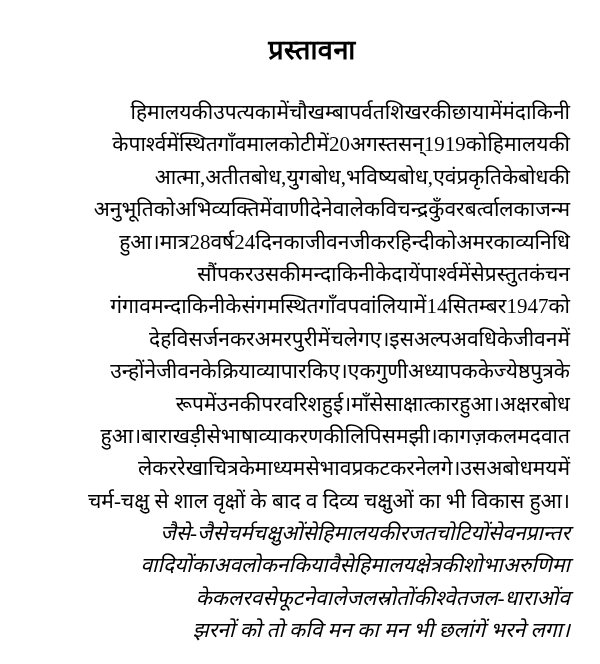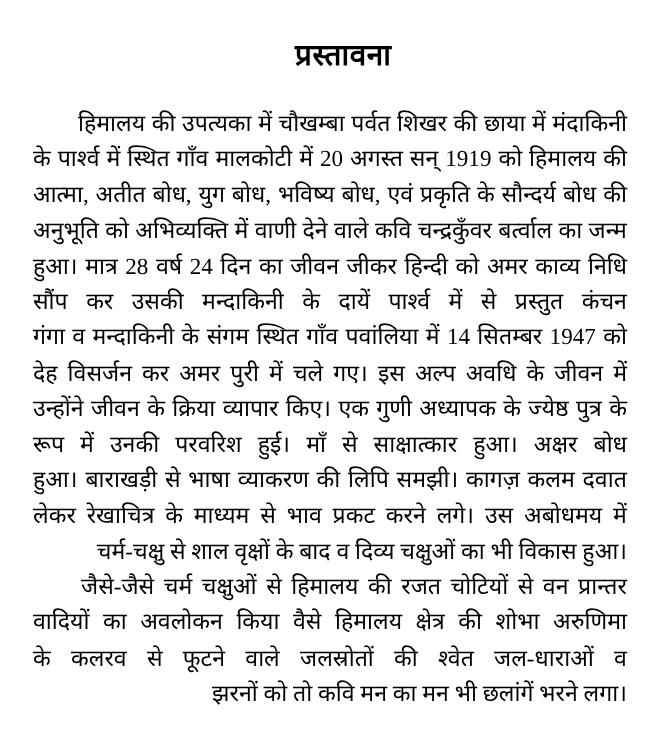--- a/index.html
+++ b/index.html
@@ -41,34 +41,36 @@
     top: 96px;
     left: 30px;
     width: 540px;
   }
   .para {
     margin: 0;
     padding: 0;
   }
   .para + .para {
     margin-top: 0;
+    font-style: italic;
   }
   .line {
     display: flex;
     justify-content: space-between;
     width: 540px;
     height: 32.4px;
     line-height: 32.4px;
     font-size: 21px;
     white-space: nowrap;
     color: #000;
   }
   
   .line.justify {
     text-align: justify;
+    justify-content: flex-end;
   }
   .line.justify > .w {
     flex: 0 0 auto;
   }
   
   .line.last {
     display: block;
     text-align: right;
   }
   
@@ -123,21 +125,20 @@
           <span class="w">आत्मा,</span>
           <span class="w">अतीत</span>
           <span class="w">बोध,</span>
           <span class="w">युग</span>
           <span class="w">बोध,</span>
           <span class="w">भविष्य</span>
           <span class="w">बोध,</span>
           <span class="w">एवं</span>
           <span class="w">प्रकृति</span>
           <span class="w">के</span>
-          <span class="w">सौन्दर्य</span>
           <span class="w">बोध</span>
           <span class="w">की</span>
         </div>
         <div class="line justify">
           <span class="w">अनुभूति</span>
           <span class="w">को</span>
           <span class="w">अभिव्यक्ति</span>
           <span class="w">में</span>
           <span class="w">वाणी</span>
           <span class="w">देने</span>

